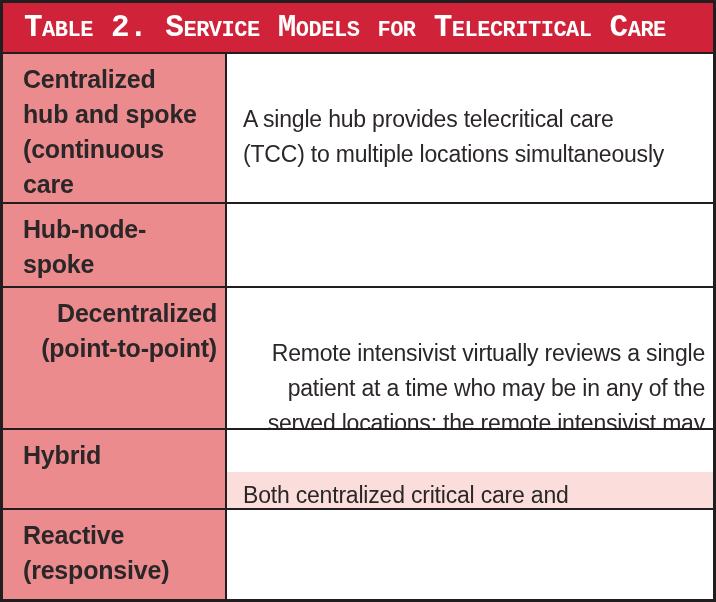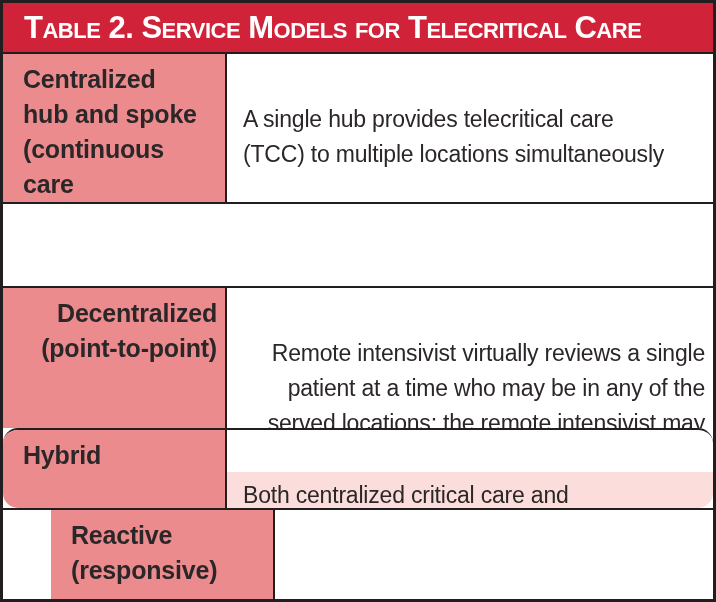--- a/index.html
+++ b/index.html
@@ -34,31 +34,32 @@
     padding-left: 21px;
     overflow: hidden;
   }
   .table-title {
     color: var(--header_text);
     font-variant: small-caps;
     font-weight: bold;
     font-size: 31px;
     letter-spacing: -0.5px;
     white-space: nowrap;
+    font-family: Liberation Mono, monospace;
   }
   .row {
     display: flex;
     border-top: 2px solid var(--border);
     overflow: hidden;
   }
   .row-1 { flex: 0 0 150px; }
   .row-2 { flex: 0 0 84px; }
   .row-3 { flex: 0 0 142px; text-align: right; }
-  .row-4 { flex: 0 0 80px; border-radius: 15px; }
-  .row-5 { flex: 1 1 auto; padding-left: 48px; }
+  .row-4 { flex: 0 0 80px; }
+  .row-5 { flex: 1 1 auto; }
   .term-cell {
     flex: 0 0 224px;
     background: var(--term_bg);
     border-right: 2px solid var(--border);
     padding: 8px 8px 4px 20px;
     overflow: hidden;
   }
   .term-text {
     font-weight: bold;
     font-size: 25px;
@@ -101,20 +102,23 @@
 (continuous care
 model)</div>
     </div>
     <div class="desc-cell">
       <div class="desc-text">A single hub provides telecritical care
 (TCC) to multiple locations simultaneously</div>
     </div>
   </div>
 
   <div class="row row-2">
+    <div class="term-cell">
+      <div class="term-text">Hub-node-spoke</div>
+    </div>
   </div>
 
   <div class="row row-3">
     <div class="term-cell">
       <div class="term-text">Decentralized
 (point-to-point)</div>
     </div>
     <div class="desc-cell">
       <div class="desc-text">Remote intensivist virtually reviews a single
 patient at a time who may be in any of the

